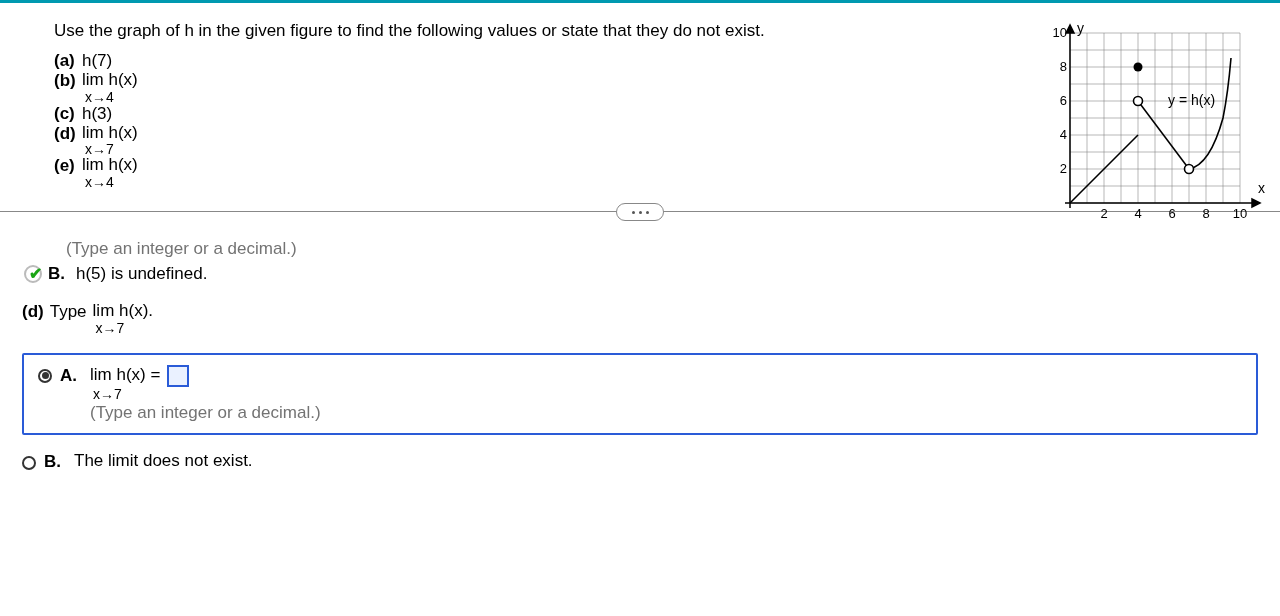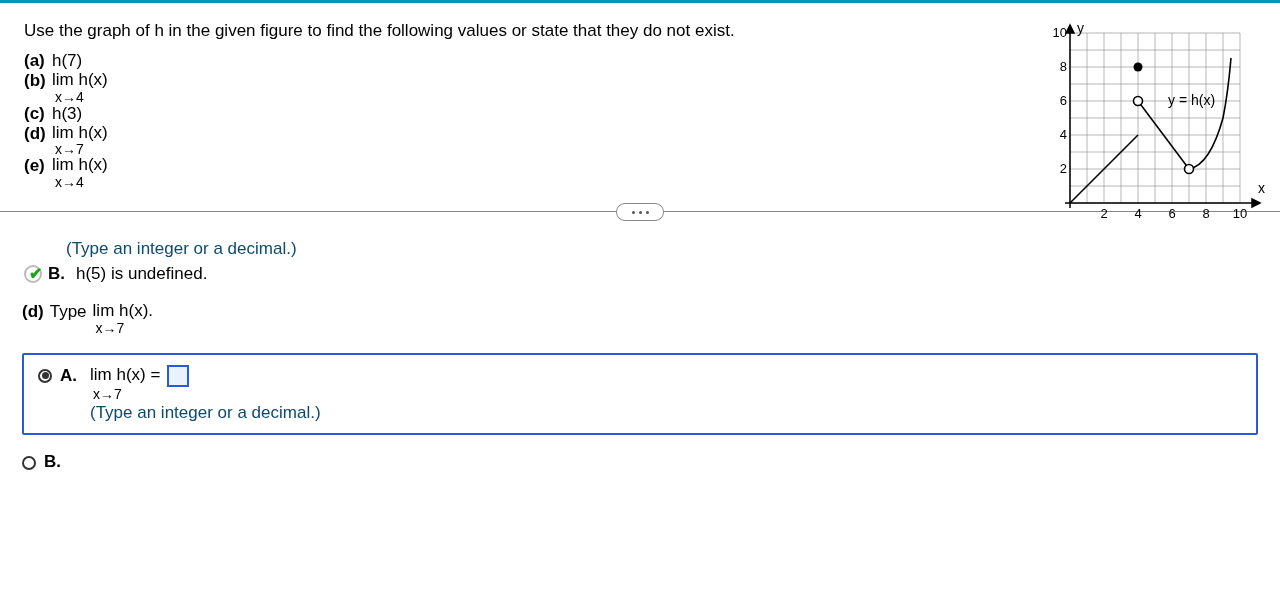--- a/index.html
+++ b/index.html
@@ -10,20 +10,21 @@
     color: #000;
     background: #fff;
   }
   .topbar {
     height: 3px;
     background: #0099b0;
   }
   .content {
     padding: 18px 22px 8px 24px;
     position: relative;
+    margin-left: 30px;
   }
   .prompt {
     margin-bottom: 10px;
     max-width: 900px;
   }
   .parts {
     margin-top: 6px;
   }
   .parts .row {
     display: flex;
@@ -61,21 +62,21 @@
     justify-content: center;
     gap: 4px;
     margin: -9px auto 0 auto;
     cursor: pointer;
   }
   .dots span { width:3px; height:3px; background:#555; border-radius:50%; }
   .below {
     padding: 18px 22px 8px 22px;
   }
   .hint {
-    color: #0c4a6e;
+    color: #737373;
     margin-left: 44px;
     margin-bottom: 4px;
   }
   .choiceB {
     display: flex;
     align-items: center;
     gap: 6px;
     margin-left: 2px;
     margin-bottom: 18px;
   }
@@ -294,13 +295,14 @@
         </span>
         <div class="hint" style="margin-left:0; margin-top:2px;">(Type an integer or a decimal.)</div>
       </div>
     </div>
   </div>
 </div>
 
 <div class="optB-outer">
   <span class="radio"></span>
   <span class="optlbl">B.</span>
+  <span>The limit does not exist.</span>
 </div>
 
 </body></html>

